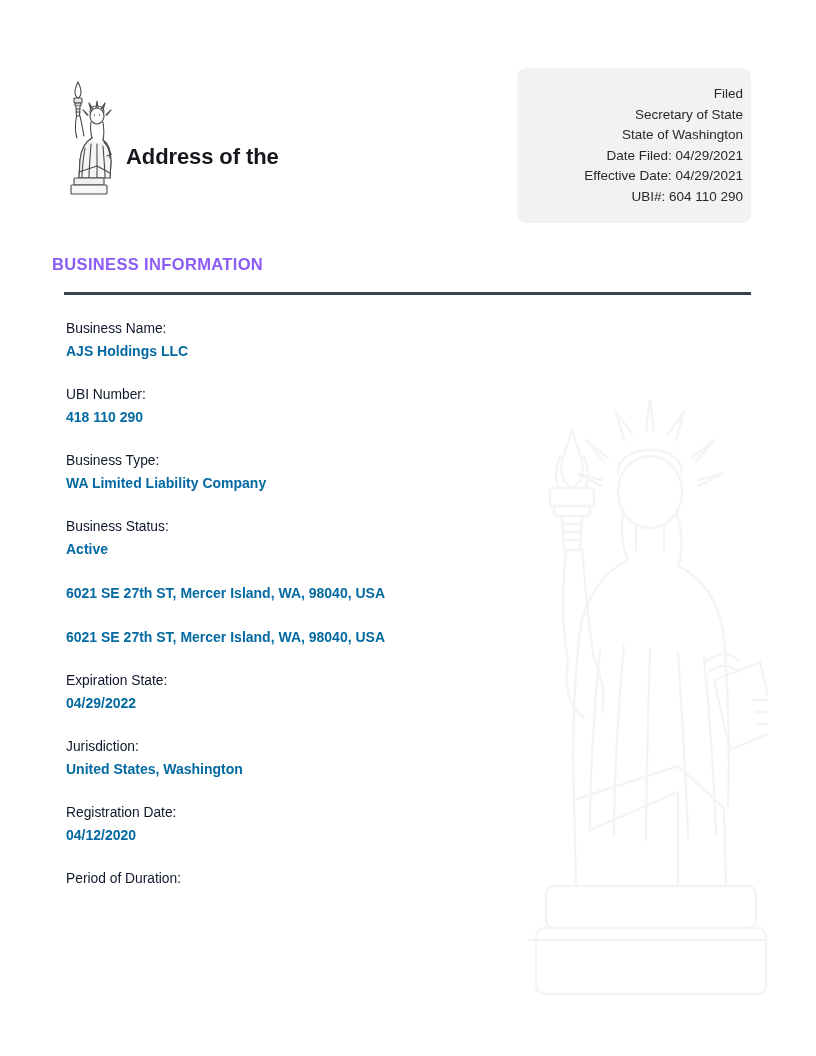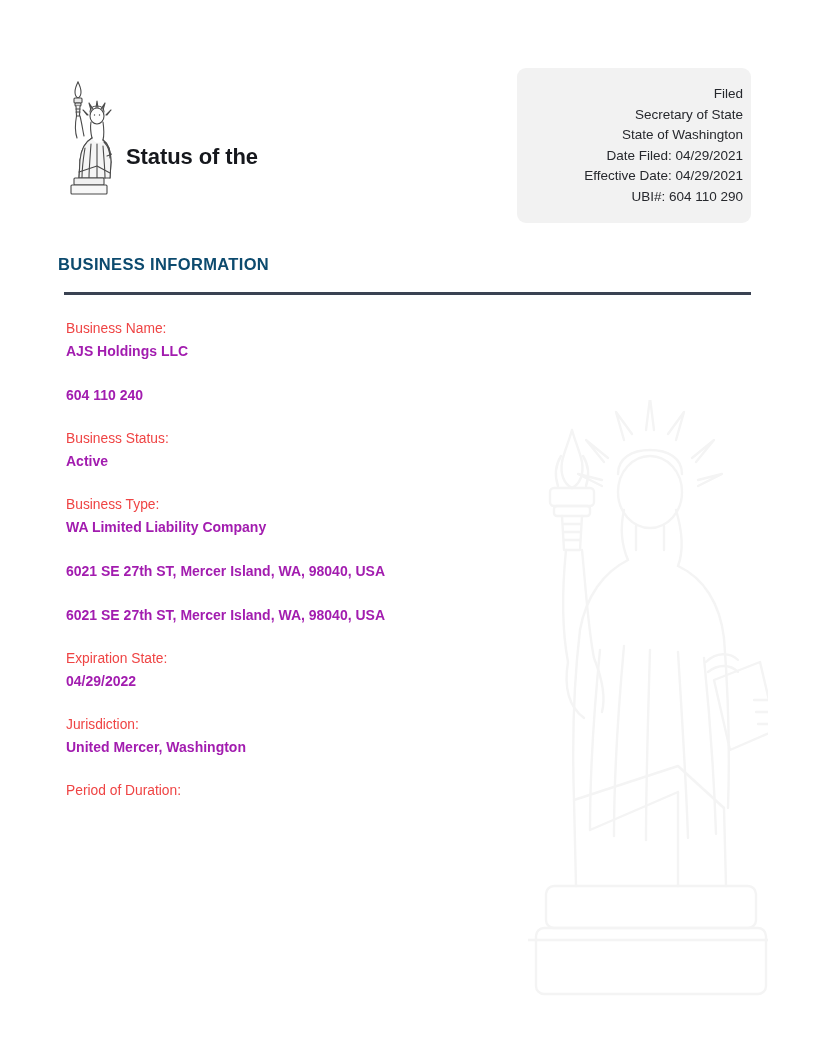--- a/index.html
+++ b/index.html
@@ -80,26 +80,26 @@
     font-size: 13.5px;
     line-height: 20.5px;
     color: #26282d;
     text-align: center;
     white-space: nowrap;
   }
 
   
   .section-title {
     position: absolute;
-    left: 58px;
+    left: 52px;
     top: 255px;
     font-size: 16.5px;
     font-weight: bold;
     letter-spacing: 0.35px;
-    color: #0c4a6e;
+    color: #8b5cf6;
     z-index: 2;
   }
   .divider {
     position: absolute;
     left: 64px;
     top: 292px;
     width: 687px;
     height: 3px;
     background: #3a4252;
     z-index: 2;
@@ -111,27 +111,27 @@
     left: 66px;
     top: 318px;
     width: 620px;
     z-index: 2;
   }
   .field { margin-bottom: 22px; }
   .field:last-child { margin-bottom: 12px; }
   .field-label {
     font-size: 13.8px;
     line-height: 22px;
-    color: #ef4444;
+    color: #0f172a;
     font-weight: normal;
   }
   .field-value {
     font-size: 14px;
     line-height: 22px;
-    color: #a21caf;
+    color: #0369a1;
     font-weight: bold;
   }
 </style>
 </head>
 <body>
 
 <div class="watermark">
   <svg viewBox="0 0 240 600" fill="none" stroke="#f4f4f4" stroke-width="2.4" stroke-linecap="round" stroke-linejoin="round" aria-hidden="true">
 
     <path d="M44 30 C40 44 36 52 34 62 C32 74 36 84 44 88"></path>
@@ -241,21 +241,21 @@
 
         <path d="M13 94 L31 88 L44 95"></path>
 
         <path d="M38 64 C42 68 44 74 44 80"></path>
         <path d="M41 78 L46 76"></path>
 
         <rect x="8" y="100" width="30" height="7" rx="1" fill="#f0f0f0"></rect>
         <rect x="5" y="107" width="36" height="9" rx="1" fill="#f7f7f7"></rect>
       </svg>
     </div>
-    <div class="brand-title"><span>Status of the</span><br></div>
+    <div class="brand-title"><span>Address of the</span><br></div>
   </div>
 
   <div class="filed-box">
     <div class="filed-line">Filed</div>
     <div class="filed-line">Secretary of State</div>
     <div class="filed-line">State of Washington</div>
     <div class="filed-line">Date Filed: 04/29/2021</div>
     <div class="filed-line">Effective Date: 04/29/2021</div>
     <div class="filed-line">UBI#: 604 110 290</div>
   </div>
@@ -265,49 +265,54 @@
 <div class="divider"></div>
 
 <div class="fields">
 
   <div class="field">
     <div class="field-label">Business Name:</div>
     <div class="field-value">AJS Holdings LLC</div>
   </div>
 
   <div class="field">
-    <div class="field-value">604 110 240</div>
+    <div class="field-label">UBI Number:</div>
+    <div class="field-value">418 110 290</div>
+  </div>
+
+  <div class="field">
+    <div class="field-label">Business Type:</div>
+    <div class="field-value">WA Limited Liability Company</div>
   </div>
 
   <div class="field">
     <div class="field-label">Business Status:</div>
     <div class="field-value">Active</div>
   </div>
 
   <div class="field">
-    <div class="field-label">Business Type:</div>
-    <div class="field-value">WA Limited Liability Company</div>
-  </div>
-
-  <div class="field">
     <div class="field-value">6021 SE 27th ST, Mercer Island, WA, 98040, USA</div>
   </div>
 
   <div class="field">
     <div class="field-value">6021 SE 27th ST, Mercer Island, WA, 98040, USA</div>
   </div>
 
   <div class="field">
     <div class="field-label">Expiration State:</div>
     <div class="field-value">04/29/2022</div>
   </div>
 
   <div class="field">
     <div class="field-label">Jurisdiction:</div>
-    <div class="field-value">United Mercer, Washington</div>
-  </div>
-
+    <div class="field-value">United States, Washington</div>
+  </div>
+
+  <div class="field">
+    <div class="field-label">Registration Date:</div>
+    <div class="field-value">04/12/2020</div>
+  </div>
 
   <div class="field">
     <div class="field-label">Period of Duration:</div>
   </div>
 
 </div>
 
 </body></html>

